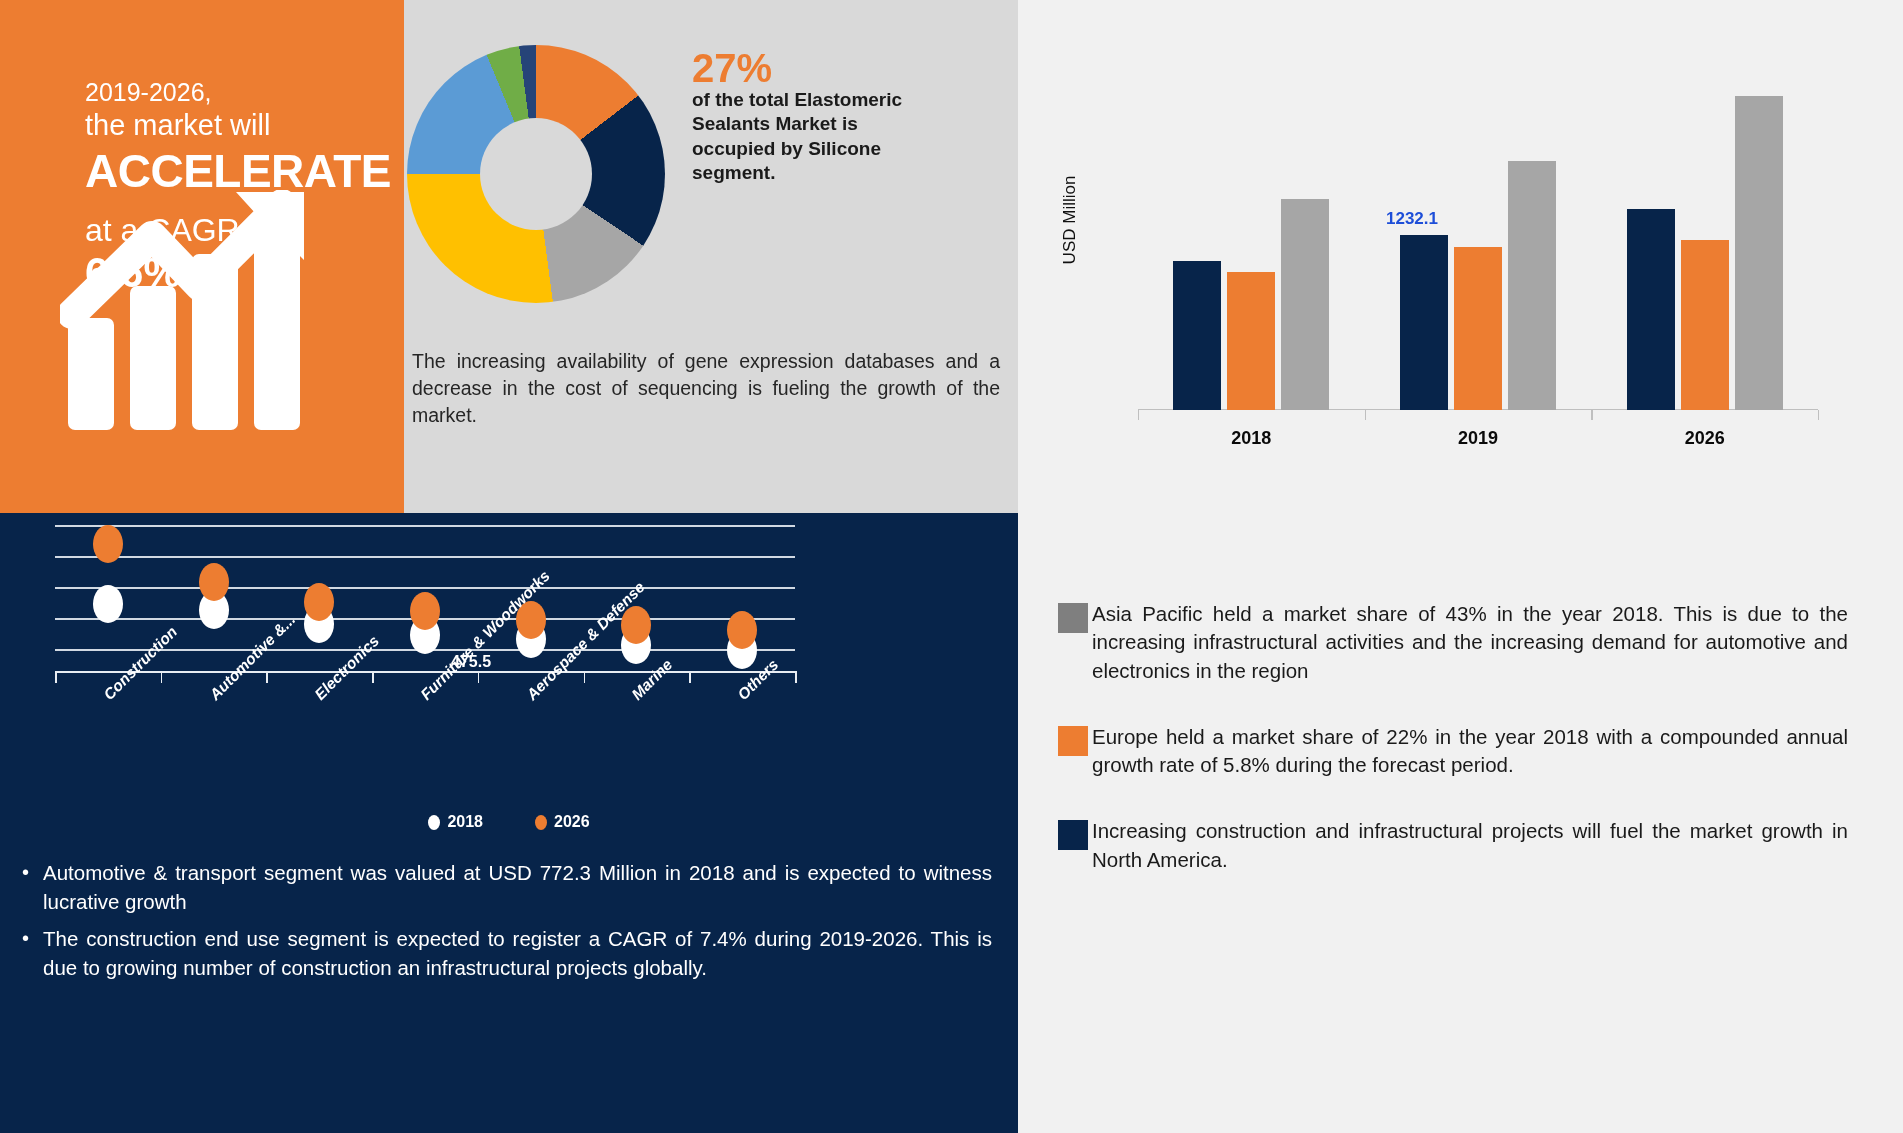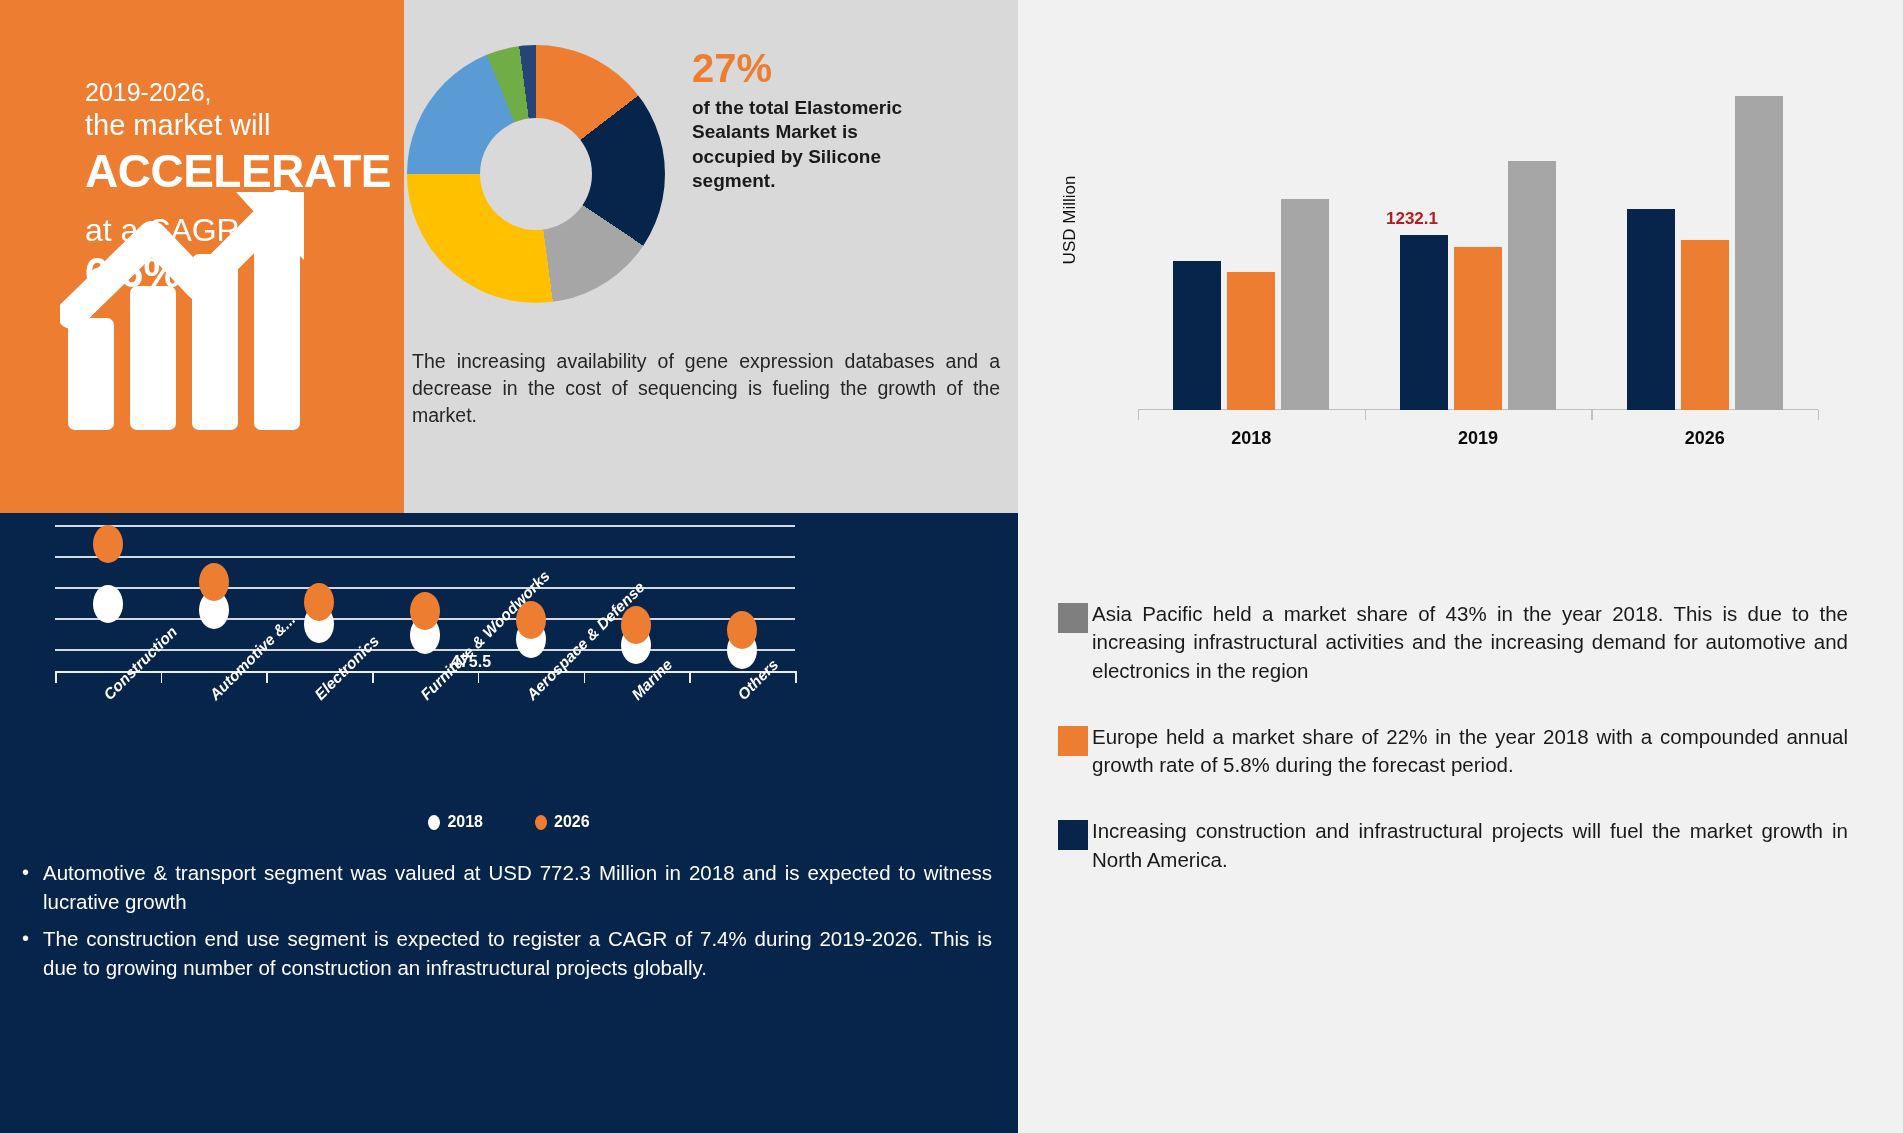--- a/index.html
+++ b/index.html
@@ -31,21 +31,21 @@
   }
   .donut-wrap{position:absolute;left:3px;top:45px;width:270px;height:270px;}
   .donut{width:258px;height:258px;border-radius:50%;position:relative;}
   .donut::after{
     content:"";position:absolute;left:50%;top:50%;
     width:112px;height:112px;margin:-56px 0 0 -56px;
     background:#d9d9d9;border-radius:50%;
   }
   .stat-block{position:absolute;left:288px;top:48px;width:220px;}
   .stat-pct{font-size:40px;font-weight:700;color:#ed7d31;line-height:1;}
-  .stat-desc{font-size:19px;font-weight:700;color:#1a1a1a;line-height:1.28;margin-top:8px;}
+  .stat-desc{font-size:19px;font-weight:700;color:#1a1a1a;line-height:1.28;}
   .grey-para{
     position:absolute;left:8px;top:348px;width:588px;
     font-size:19.5px;color:#262626;line-height:1.38;text-align:justify;
   }
 
   
   .panel-navy{
     position:absolute;left:0;top:513px;width:1018px;height:620px;
     background:#07244a;
   }
@@ -77,21 +77,21 @@
   .barchart{position:absolute;left:60px;top:60px;width:760px;height:430px;}
   .yaxis-title{
     position:absolute;left:-52px;top:150px;
     font-size:17px;color:#101010;
     transform:rotate(-90deg);transform-origin:center;white-space:nowrap;
   }
   .plot{position:absolute;left:60px;top:10px;right:20px;height:340px;}
   .plot-base{position:absolute;left:0;right:0;bottom:0;height:1.4px;background:#bfbfbf;}
   .plot-tickline{position:absolute;bottom:-10px;width:1.4px;height:10px;background:#bfbfbf;}
   .bar{position:absolute;bottom:0;}
-  .bar-label{position:absolute;font-size:17px;font-weight:700;color:#b91c1c;white-space:nowrap;}
+  .bar-label{position:absolute;font-size:17px;font-weight:700;color:#1d4ed8;white-space:nowrap;}
   .xcat{position:absolute;font-size:18px;font-weight:700;color:#0a0a0a;text-align:center;}
   .bar-legend{position:absolute;left:0;right:0;top:395px;display:flex;justify-content:center;gap:30px;}
   .bl-item{display:flex;align-items:center;gap:7px;font-size:17.5px;font-weight:700;color:#0a0a0a;}
   .bl-swatch{width:13px;height:13px;display:inline-block;}
 
   .right-notes{position:absolute;left:40px;top:600px;width:790px;}
   .rn-row{display:flex;gap:4px;margin-bottom:38px;}
   .rn-swatch{flex:0 0 auto;width:30px;height:30px;margin-top:3px;}
   .rn-text{flex:1 1 auto;font-size:20.5px;line-height:1.38;color:#1a1a1a;text-align:justify;}
 </style>

